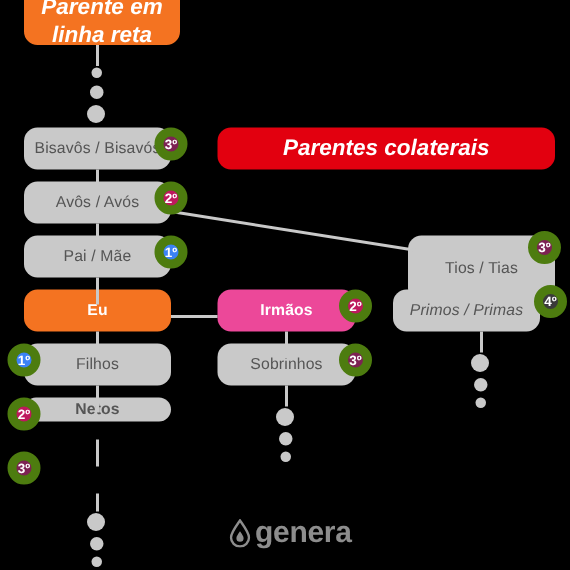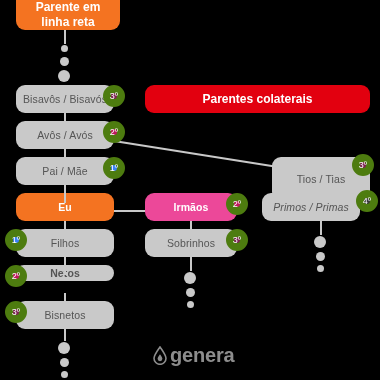--- a/index.html
+++ b/index.html
@@ -22,33 +22,33 @@
     box-sizing:border-box;
     white-space:nowrap;
   }
   .box.gray{background:#c9c9c9;color:#555555;}
   .box.orange{background:#f47321;color:#ffffff;font-weight:600;}
   .box.red{background:#ec4899;color:#ffffff;font-weight:600;}
 
   
   .banner{
     position:absolute;display:flex;align-items:center;justify-content:center;
-    font-size:12px;font-weight:600;color:#fff;text-align:center;line-height:1.25;
-    box-sizing:border-box;white-space:pre-line;
+    font-size:15px;font-weight:600;color:#fff;text-align:center;line-height:1.25;
+    box-sizing:border-box;white-space:pre-line;font-style:italic;
   }
   .banner.top{background:#f47321;border-radius:0 0 9px 9px;}
   .banner.side{background:#e2000f;border-radius:9px;}
 
   
   .badge{
     position:absolute;
     width:22px;height:22px;border-radius:50%;
     display:flex;align-items:center;justify-content:center;
-    font-size:9px;font-weight:400;color:#fff;
-    border:8px solid #4d7c0f;
+    font-size:9px;font-weight:700;color:#fff;
+    border:6px solid #4d7c0f;
     box-sizing:border-box;
     z-index:6;
   }
   .badge.b1{background:#3b82f6;}
   .badge.b2{background:#be185d;}
   .badge.b3{background:#7d2253;}
   .badge.b4{background:#3a3a3a;}
 
   
   .vline{position:absolute;width:2px;background:#c9c9c9;z-index:1;}
@@ -124,21 +124,20 @@
   <div class="badge b1" style="left:103px; top:157px;">1º</div>
 
   <div class="box orange" style="left:16px; top:193px; width:98px; height:28px;">Eu</div>
 
   <div class="box gray" style="left:16px; top:229px; width:98px; height:28px;">Filhos</div>
   <div class="badge b1" style="left:5px; top:229px;">1º</div>
 
   <div class="box gray" style="left:16px; top:265px; width:98px; height:16px;font-weight:bold;">Netos</div>
   <div class="badge b2" style="left:5px; top:265px;">2º</div>
 
-  <div class="box gray" style="left:16px; top:301px; width:98px; height:28px;">Bisnetos</div>
   <div class="badge b3" style="left:5px; top:301px;">3º</div>
 
   <div class="box red" style="left:145px; top:193px; width:92px; height:28px;">Irmãos</div>
   <div class="badge b2" style="left:226px; top:193px;">2º</div>
 
   <div class="box gray" style="left:145px; top:229px; width:92px; height:28px;text-align:right;">Sobrinhos</div>
   <div class="badge b3" style="left:226px; top:229px;">3º</div>
 
   <div class="box gray" style="left:272px; top:157px; width:98px; height:44px;">Tios / Tias</div>
   <div class="badge b3" style="left:352px; top:154px;">3º</div>

